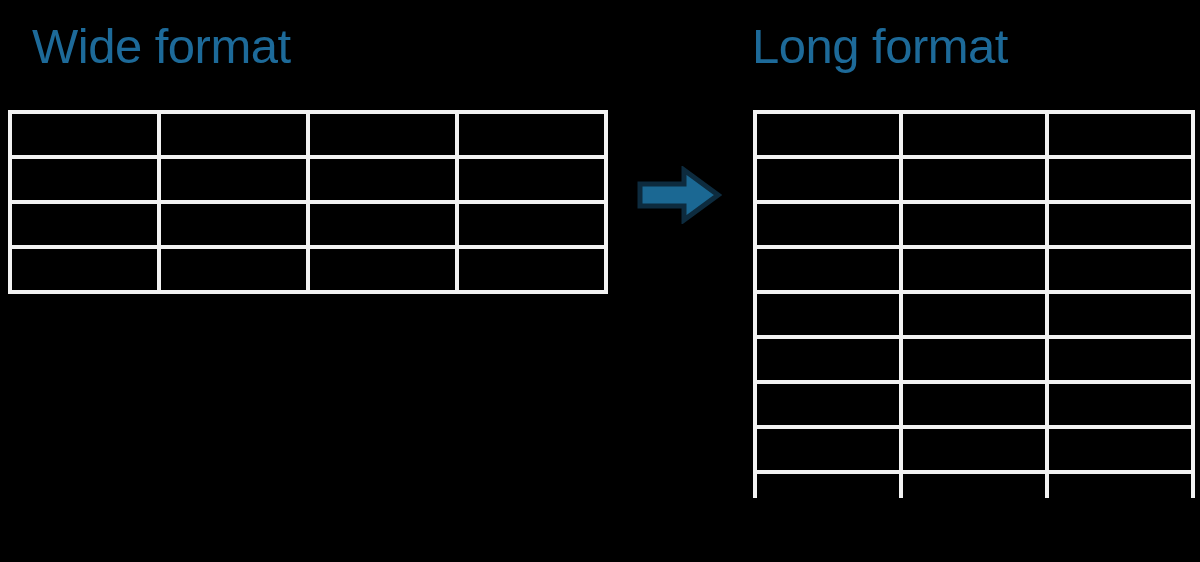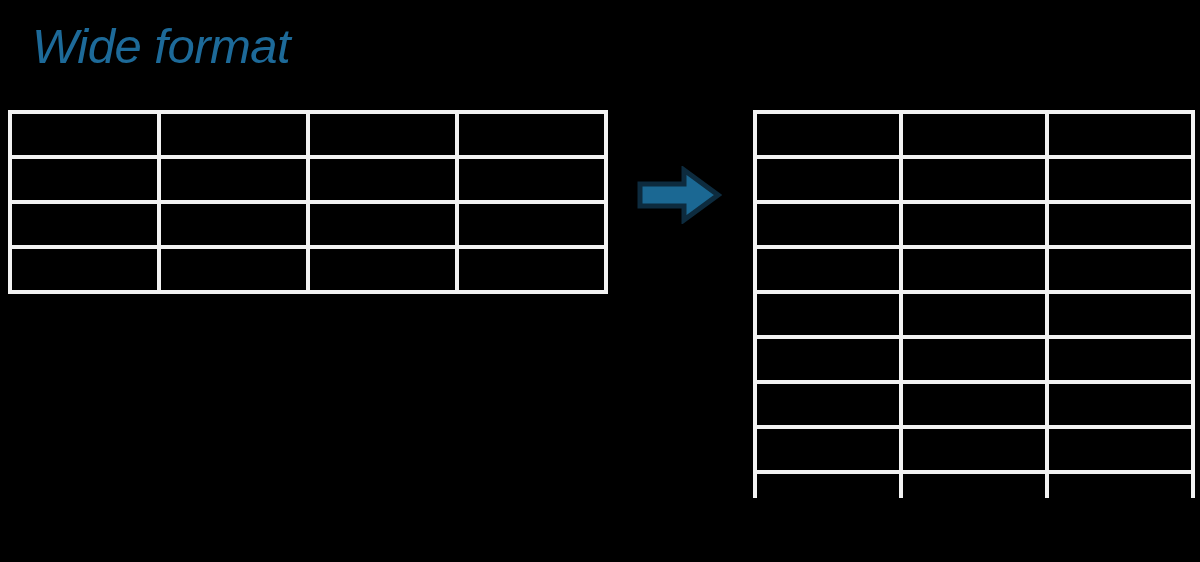--- a/index.html
+++ b/index.html
@@ -8,21 +8,20 @@
     padding: 0;
     background: #000000;
   }
   #slide {
     position: relative;
     width: 1200px;
     height: 498px;
     background: #000000;
     overflow: hidden;
     font-family: "Liberation Sans", "DejaVu Sans", sans-serif;
-    font-style: italic;
   }
 
   
   .slide-title {
     position: absolute;
     font-size: 49px;
     font-weight: 400;
     line-height: 1;
     letter-spacing: -0.5px;
     white-space: nowrap;
@@ -74,20 +73,21 @@
     height: 58px;
   }
 </style>
 </head>
 <body>
 
 <div id="slide" style="background: rgb(0, 0, 0);">
 
   <div id="title-wide" class="slide-title" style="color: rgb(29, 106, 153);">Wide format</div>
 
+  <div id="title-long" class="slide-title" style="color: rgb(29, 106, 153);">Long format</div>
 
   <table id="table-wide" class="grid-table" style="border-color: rgb(242, 242, 242);">
     <tbody>
         <tr>
           <td style="border-color: rgb(242, 242, 242); background: rgb(0, 0, 0);"></td>
           <td style="border-color: rgb(242, 242, 242); background: rgb(0, 0, 0);"></td>
           <td style="border-color: rgb(242, 242, 242); background: rgb(0, 0, 0);"></td>
           <td style="border-color: rgb(242, 242, 242); background: rgb(0, 0, 0);"></td>
         </tr>
         <tr>

